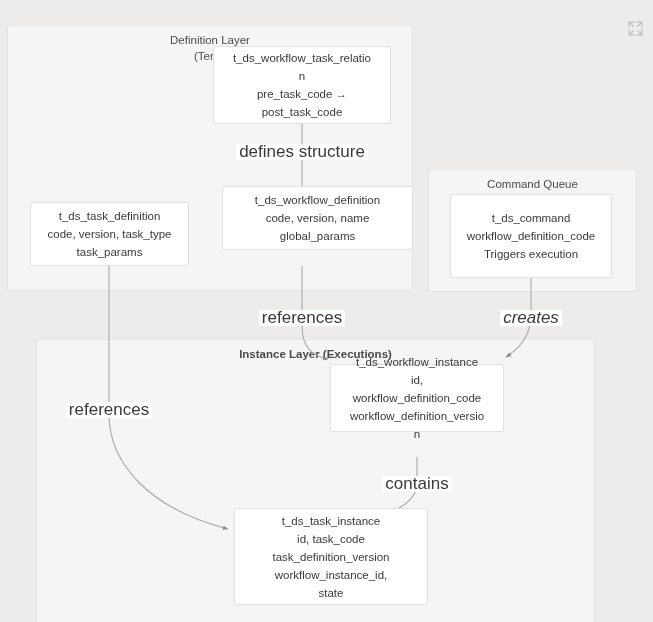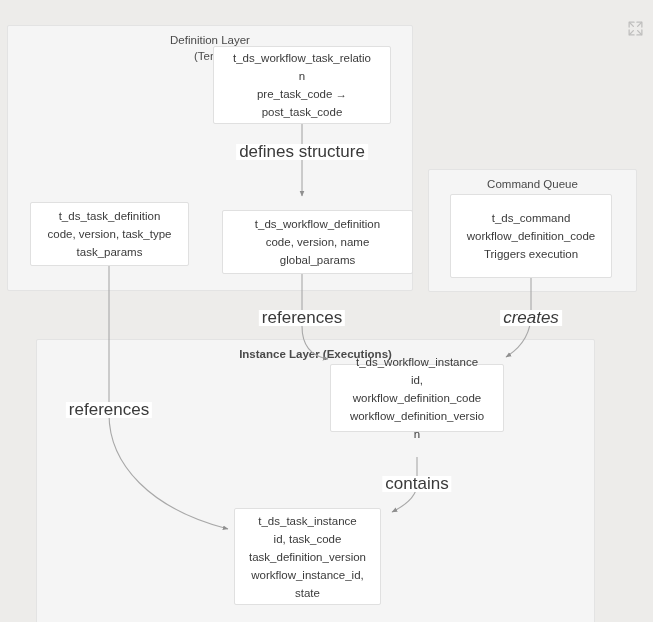--- a/index.html
+++ b/index.html
@@ -63,24 +63,24 @@
     font-size: 11.5px;
     line-height: 18px;
     color: #3a3a3a;
     padding: 12px 6px;
     z-index: 3;
   }
   .node .ln { display: block; width: 100%; }
 
   #node-relation  { left: 213px; top: 32px;  width: 178px; height: 78px; }
   #node-taskdef   { left: 30px;  top: 188px; width: 159px; height: 64px; }
-  #node-wfdef     { left: 222px; top: 196px; width: 191px; height: 64px; }
+  #node-wfdef     { left: 222px; top: 172px; width: 191px; height: 64px; }
   #node-command   { left: 450px; top: 180px; width: 162px; height: 84px; }
   #node-wfinst    { left: 330px; top: 350px; width: 174px; height: 68px; }
-  #node-taskinst  { left: 234px; top: 494px; width: 147px; height: 97px; }
+  #node-taskinst  { left: 234px; top: 494px; width: 194px; height: 97px; }
 
   
   .edge-label {
     position: absolute;
     background: #ffffff;
     font-size: 17px;
     line-height: 14px;
     color: #3a3a3a;
     padding: 1px 3px;
     white-space: nowrap;

